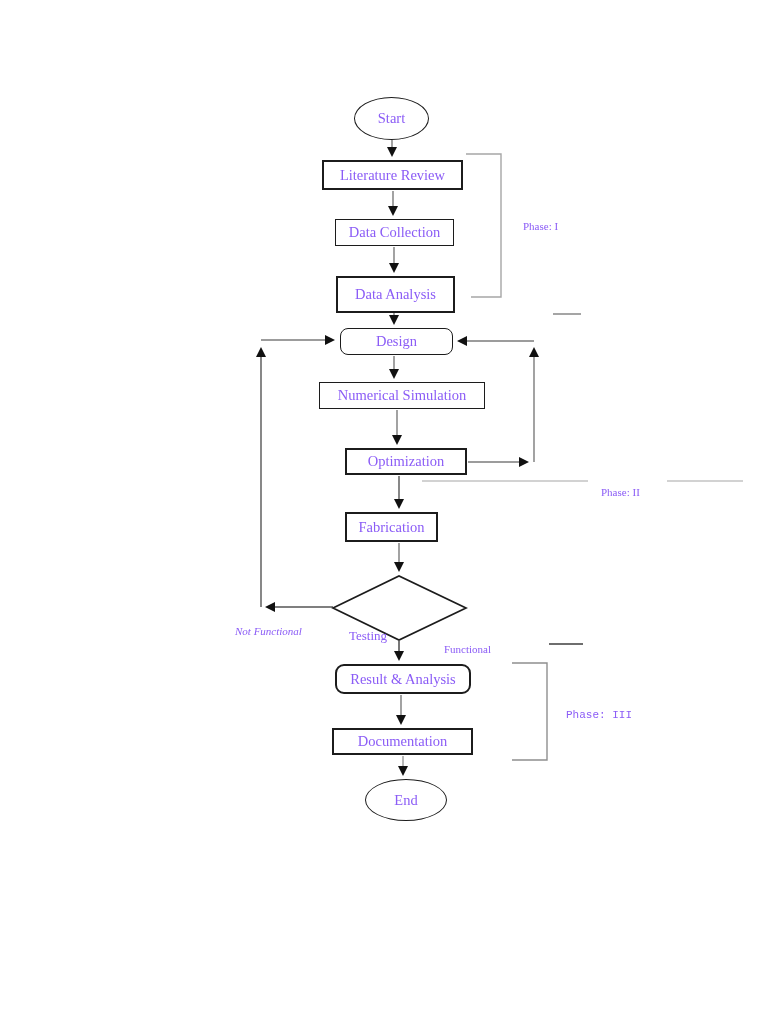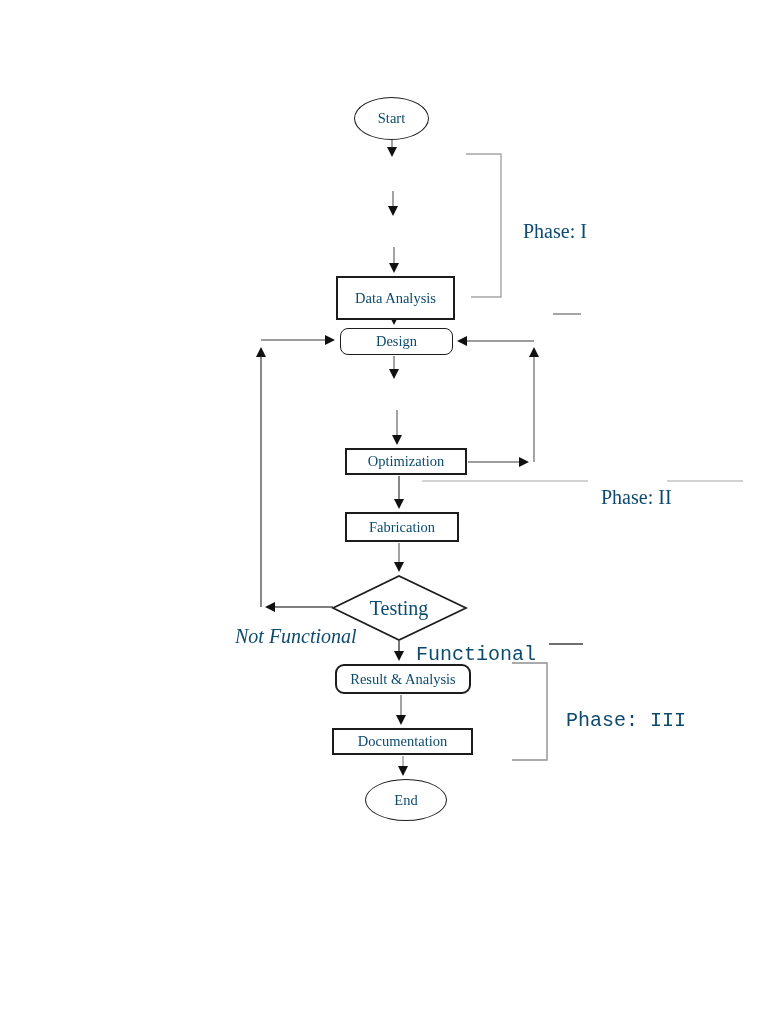--- a/index.html
+++ b/index.html
@@ -1,46 +1,46 @@
 <!DOCTYPE html>
 <html><head>
 <meta charset="utf-8">
 <style>
   html, body { margin: 0; padding: 0; background: #e8e8e8; }
   #page {
     position: relative;
     width: 768px; height: 1024px;
     background: #ffffff;
     font-family: "Liberation Serif", "DejaVu Serif", serif;
-    color: #0c4a6e;
+    color: #8b5cf6;
     overflow: hidden;
   }
   #wires { position: absolute; left: 0; top: 0; width: 768px; height: 1024px; }
   .node {
     position: absolute;
     display: flex; align-items: center; justify-content: center;
     background: #ffffff;
     font-size: 14.5px;
     line-height: 1;
     white-space: nowrap;
     box-sizing: border-box;
     z-index: 2;
   }
   .rect  { border: 1.8px solid #1c1c1c; }
   .thick { border-width: 2.2px; }
   .thin  { border-width: 1.5px; }
   .oval  { border: 1.7px solid #1c1c1c; border-radius: 50%; }
   .diamond-label {
     position: absolute;
-    display: flex; align-items: center; justify-content: center;
-    font-size: 20px; background: transparent; z-index: 3;
+    display: flex; align-items: center; justify-content: flex-start;
+    font-size: 13px; background: transparent; z-index: 3; margin-top: 28px;
   }
   .floating-label {
     position: absolute;
-    font-size: 20px;
+    font-size: 11px;
     white-space: nowrap;
     z-index: 2;
   }
 </style>
 </head>
 <body>
 
 <div id="page">
 
   <svg id="wires" width="768" height="1024" viewBox="0 0 768 1024" xmlns="http://www.w3.org/2000/svg">
@@ -79,55 +79,64 @@
     <line x1="553" y1="314" x2="581" y2="314" stroke="#8f8f8f" stroke-width="1.6"></line>
     <line x1="422" y1="481" x2="588" y2="481" stroke="#a6a6a6" stroke-width="1.2"></line>
     <line x1="667" y1="481" x2="743" y2="481" stroke="#a6a6a6" stroke-width="1.2"></line>
     <line x1="549" y1="644" x2="583" y2="644" stroke="#6e6e6e" stroke-width="2"></line>
   </svg>
 
   <div class="node oval" style="left:354px; top:97px; width:75px; height:43px;">
     <span>Start</span>
   </div>
 
+  <div class="node rect thick" style="left:322px; top:160px; width:141px; height:30px;">
+    <span>Literature Review</span>
+  </div>
 
+  <div class="node rect" style="left:335px; top:219px; width:119px; height:27px;">
+    <span>Data Collection</span>
+  </div>
 
-  <div class="node rect thick" style="left:336px; top:276px; width:119px; height:44px;">
+  <div class="node rect thick" style="left:336px; top:276px; width:119px; height:37px;">
     <span>Data Analysis</span>
   </div>
 
   <div class="node rect" style="left:340px; top:328px; width:113px; height:27px;border-radius:8px;">
     <span>Design</span>
   </div>
 
+  <div class="node rect thin" style="left:319px; top:382px; width:166px; height:27px;">
+    <span>Numerical Simulation</span>
+  </div>
 
   <div class="node rect thick" style="left:345px; top:448px; width:122px; height:27px;">
     <span>Optimization</span>
   </div>
 
-  <div class="node rect thick" style="left:345px; top:512px; width:114px; height:30px;justify-content:center;">
+  <div class="node rect thick" style="left:345px; top:512px; width:93px; height:30px;justify-content:center;">
     <span>Fabrication</span>
   </div>
 
   <div class="diamond-label" style="left:349px; top:595px; width:100px; height:26px;">
     <span>Testing</span>
   </div>
 
   <div class="node rect thick" style="left:335px; top:664px; width:136px; height:30px;border-radius:9px;">
     <span>Result &amp; Analysis</span>
   </div>
 
   <div class="node oval" style="left:365px; top:779px; width:82px; height:42px;">
     <span>End</span>
   </div>
 
   <div class="node rect thick" style="left:332px; top:728px; width:141px; height:27px;">
     <span>Documentation</span>
   </div>
 
   <div class="floating-label" style="left:235px; top:625px;font-style:italic;">Not Functional</div>
-  <div class="floating-label" style="left:416px; top:643px;font-family:Liberation Mono, monospace;">Functional</div>
+  <div class="floating-label" style="left:444px; top:643px;">Functional</div>
 
   <div class="floating-label" style="left:523px; top:220px;">Phase: I</div>
   <div class="floating-label" style="left:601px; top:486px;">Phase: II</div>
   <div class="floating-label" style="left:566px; top:709px;font-family:Liberation Mono, monospace;">Phase: III</div>
 
 </div>
 
 </body></html>

